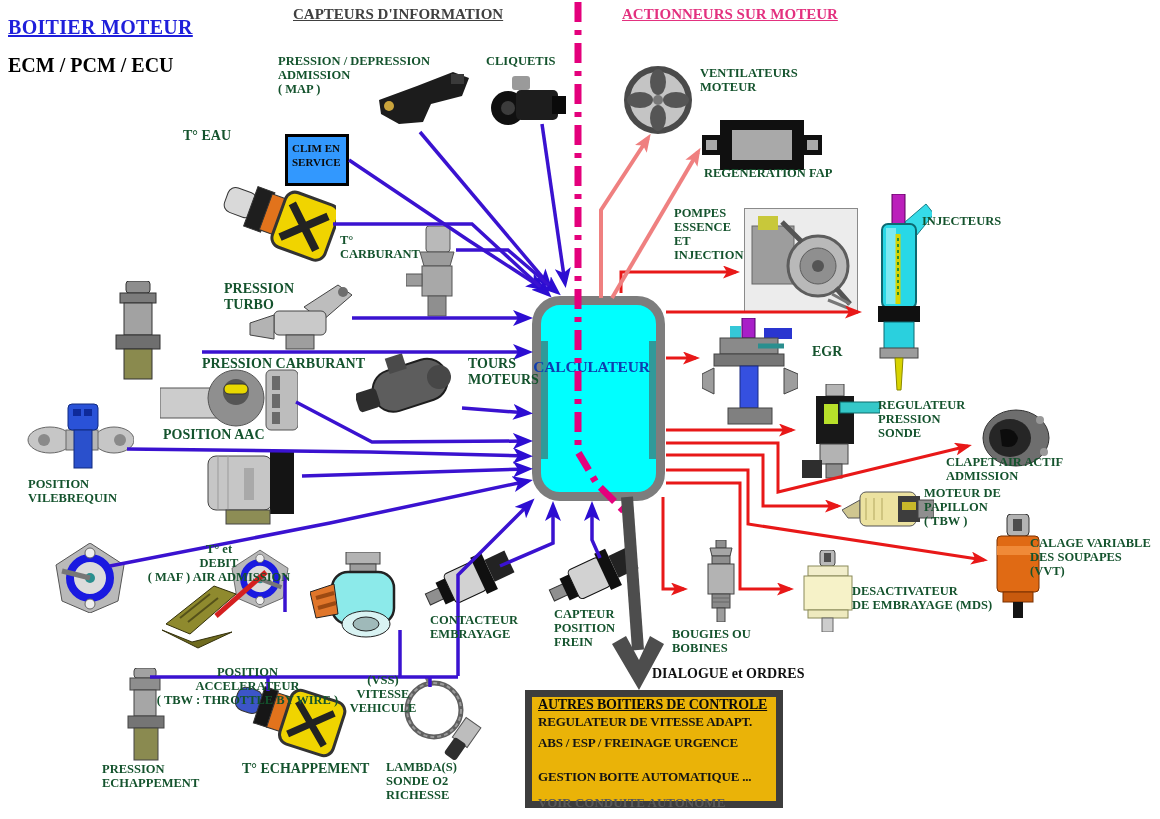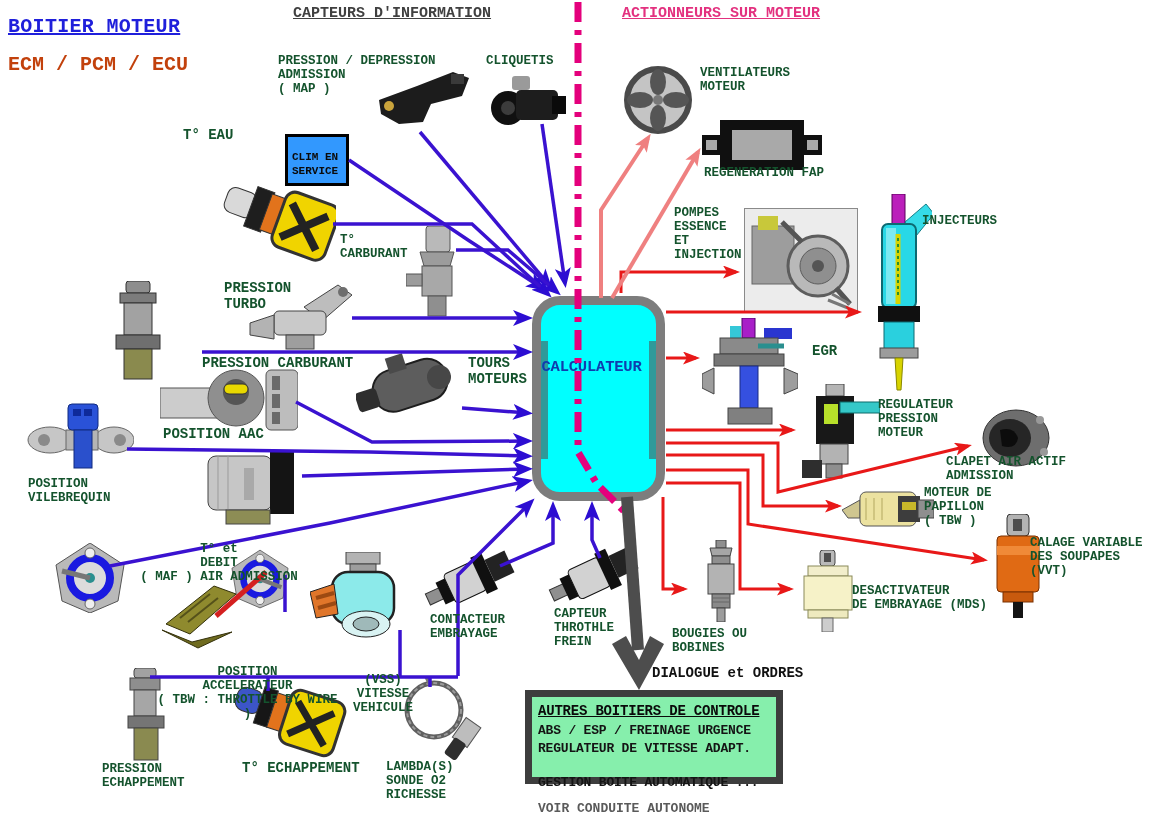--- a/index.html
+++ b/index.html
@@ -1,42 +1,42 @@
 <!DOCTYPE html>
 <html><head>
 <meta charset="utf-8">
 <style>
   html,body{margin:0;padding:0;background:#fff;}
   #stage{position:relative;width:1160px;height:819px;background:#ffffff;overflow:hidden;
-         font-family:Liberation Mono, monospace;}
+         font-family:Liberation Serif, serif;}
   .lbl{position:absolute;z-index:6;color:#14532d;font-weight:bold;font-size:12.5px;
        line-height:1.12;white-space:pre-line;}
   .lg{font-size:14px;}
   .ctr{text-align:center;margin-top:44px;}
   .ttl{font-size:20px;color:#1f1fdb;text-decoration:underline;letter-spacing:.3px;}
-  .ttl2{font-size:20px;color:#c2410c;}
+  .ttl2{font-size:20px;color:#000000;}
   .hdr-sens{font-size:15px;color:#404040;text-decoration:underline;}
   .hdr-act{font-size:15px;color:#e3317f;text-decoration:underline;}
   .blk{color:#111;font-size:14px;}
   .ic{position:absolute;z-index:2;}
   #wires{position:absolute;left:0;top:0;z-index:4;pointer-events:none;}
   
   #ecu{position:absolute;left:532px;top:296px;width:133px;height:205px;z-index:1;
        background:#00ffff;border:9px solid #7d7d7d;border-radius:28px;box-sizing:border-box;}
   .ecu-tab{position:absolute;width:7px;height:118px;background:#2f9a9a;top:36px;}
   #ecu-label{position:absolute;left:532px;top:358px;width:119px;text-align:center;z-index:3;
        color:#0f3dae;font-weight:bold;font-size:15.5px;letter-spacing:-0.2px;}
   
   #clim{position:absolute;left:285px;top:134px;width:64px;height:52px;z-index:2;
         background:#3298fe;border:3px solid #000;box-sizing:border-box;
         color:#0b0b0b;font-weight:bold;font-size:11px;line-height:1.25;
-        white-space:pre-line;padding:14px 0 0 4px;}
+        white-space:pre-line;padding:5px 0 0 4px;}
   
-  #ctrlbox{position:absolute;left:525px;top:690px;width:258px;height:94px;z-index:5;
-        background:#86efac;border:7px solid #3d3d3d;box-sizing:border-box;padding:6px 6px;}
+  #ctrlbox{position:absolute;left:525px;top:690px;width:258px;height:118px;z-index:5;
+        background:#eab308;border:7px solid #3d3d3d;box-sizing:border-box;padding:0 6px;}
   #ctrlbox .t{color:#0a0a0a;font-weight:bold;font-size:14px;text-decoration:underline;
         letter-spacing:-0.2px;}
   #ctrlbox .l{color:#141414;font-weight:bold;font-size:13px;line-height:1.38;
         letter-spacing:-0.2px;margin-top:3px;white-space:pre-line;}
   #ctrlbox .f{color:#5a5a5a;font-weight:bold;font-size:13px;text-align:left;margin-top:9px;}
 </style>
 </head>
 <body>
 
 <div id="stage">
@@ -379,21 +379,21 @@
 INJECTION</div>
   <div class="lbl" style="left:922px;top:214px">INJECTEURS</div>
   <div class="lbl lg" style="left:224px;top:281px">PRESSION
 TURBO</div>
   <div class="lbl lg" style="left:202px;top:356px">PRESSION CARBURANT</div>
   <div class="lbl lg" style="left:812px;top:344px">EGR</div>
   <div class="lbl lg" style="left:468px;top:356px">TOURS
 MOTEURS</div>
   <div class="lbl" style="left:878px;top:398px">REGULATEUR
 PRESSION
-MOTEUR</div>
+SONDE</div>
   <div class="lbl lg" style="left:163px;top:427px">POSITION AAC</div>
   <div class="lbl" style="left:946px;top:455px">CLAPET AIR ACTIF
 ADMISSION</div>
   <div class="lbl" style="left:28px;top:477px">POSITION
 VILEBREQUIN</div>
   <div class="lbl" style="left:924px;top:486px">MOTEUR DE
 PAPILLON
 ( TBW )</div>
   <div class="lbl ctr" style="left:128px;top:498px;width:182px">T° et
 DEBIT
@@ -405,33 +405,33 @@
 DE EMBRAYAGE (MDS)</div>
   <div class="lbl ctr" style="left:150px;top:621px;width:195px">POSITION
 ACCELERATEUR
 ( TBW : THROTTLE BY WIRE )</div>
   <div class="lbl ctr" style="left:338px;top:629px;width:90px">(VSS)
 VITESSE
 VEHICULE</div>
   <div class="lbl" style="left:430px;top:613px">CONTACTEUR
 EMBRAYAGE</div>
   <div class="lbl" style="left:554px;top:607px">CAPTEUR
-THROTHLE
+POSITION
 FREIN</div>
   <div class="lbl" style="left:672px;top:627px">BOUGIES OU
 BOBINES</div>
   <div class="lbl blk" style="left:652px;top:666px">DIALOGUE et ORDRES</div>
   <div class="lbl" style="left:102px;top:762px">PRESSION
 ECHAPPEMENT</div>
   <div class="lbl lg" style="left:242px;top:761px">T° ECHAPPEMENT</div>
   <div class="lbl" style="left:386px;top:760px">LAMBDA(S)
 SONDE O2
 RICHESSE</div>
 
   <div id="ctrlbox">
     <div class="t">AUTRES BOITIERS DE CONTROLE</div>
+    <div class="l" style="margin-top:0">REGULATEUR DE VITESSE ADAPT.</div>
     <div class="l">ABS / ESP / FREINAGE URGENCE</div>
-    <div class="l" style="margin-top:0">REGULATEUR DE VITESSE ADAPT.</div>
     <div class="l" style="margin-top:16px">GESTION BOITE AUTOMATIQUE ...</div>
     <div class="f">VOIR CONDUITE AUTONOME</div>
   </div>
 
 </div>
 
 </body></html>

